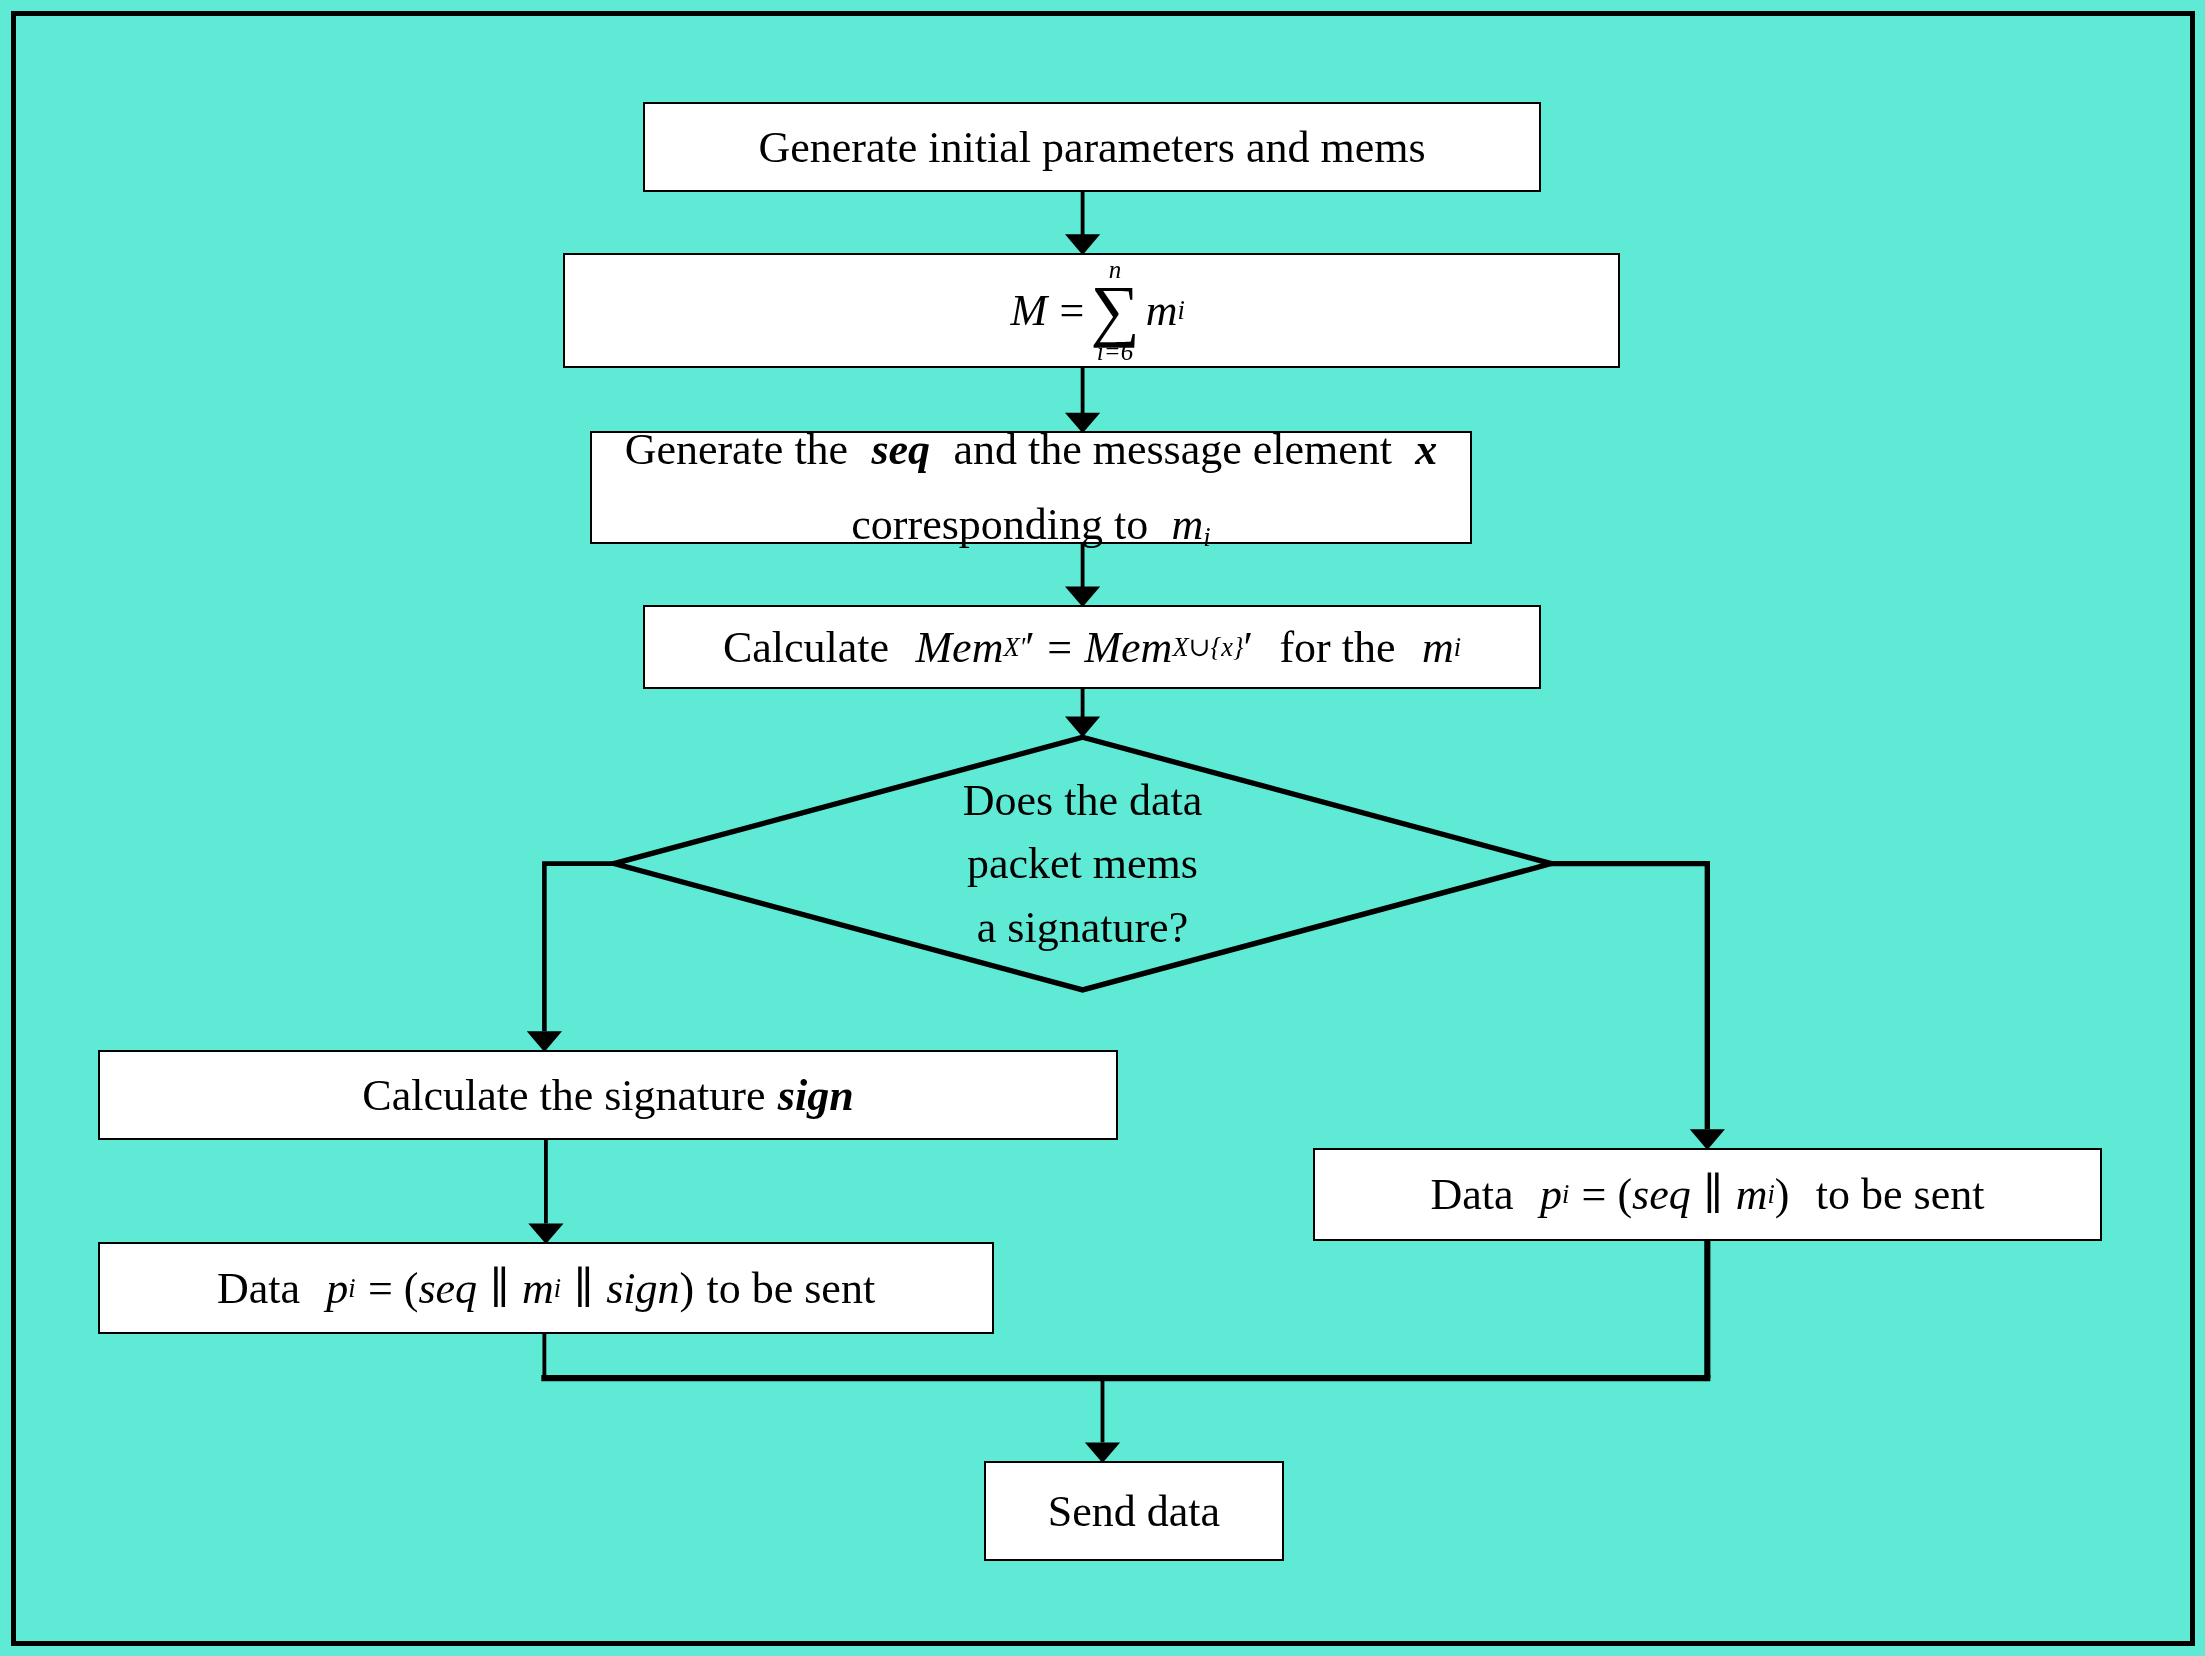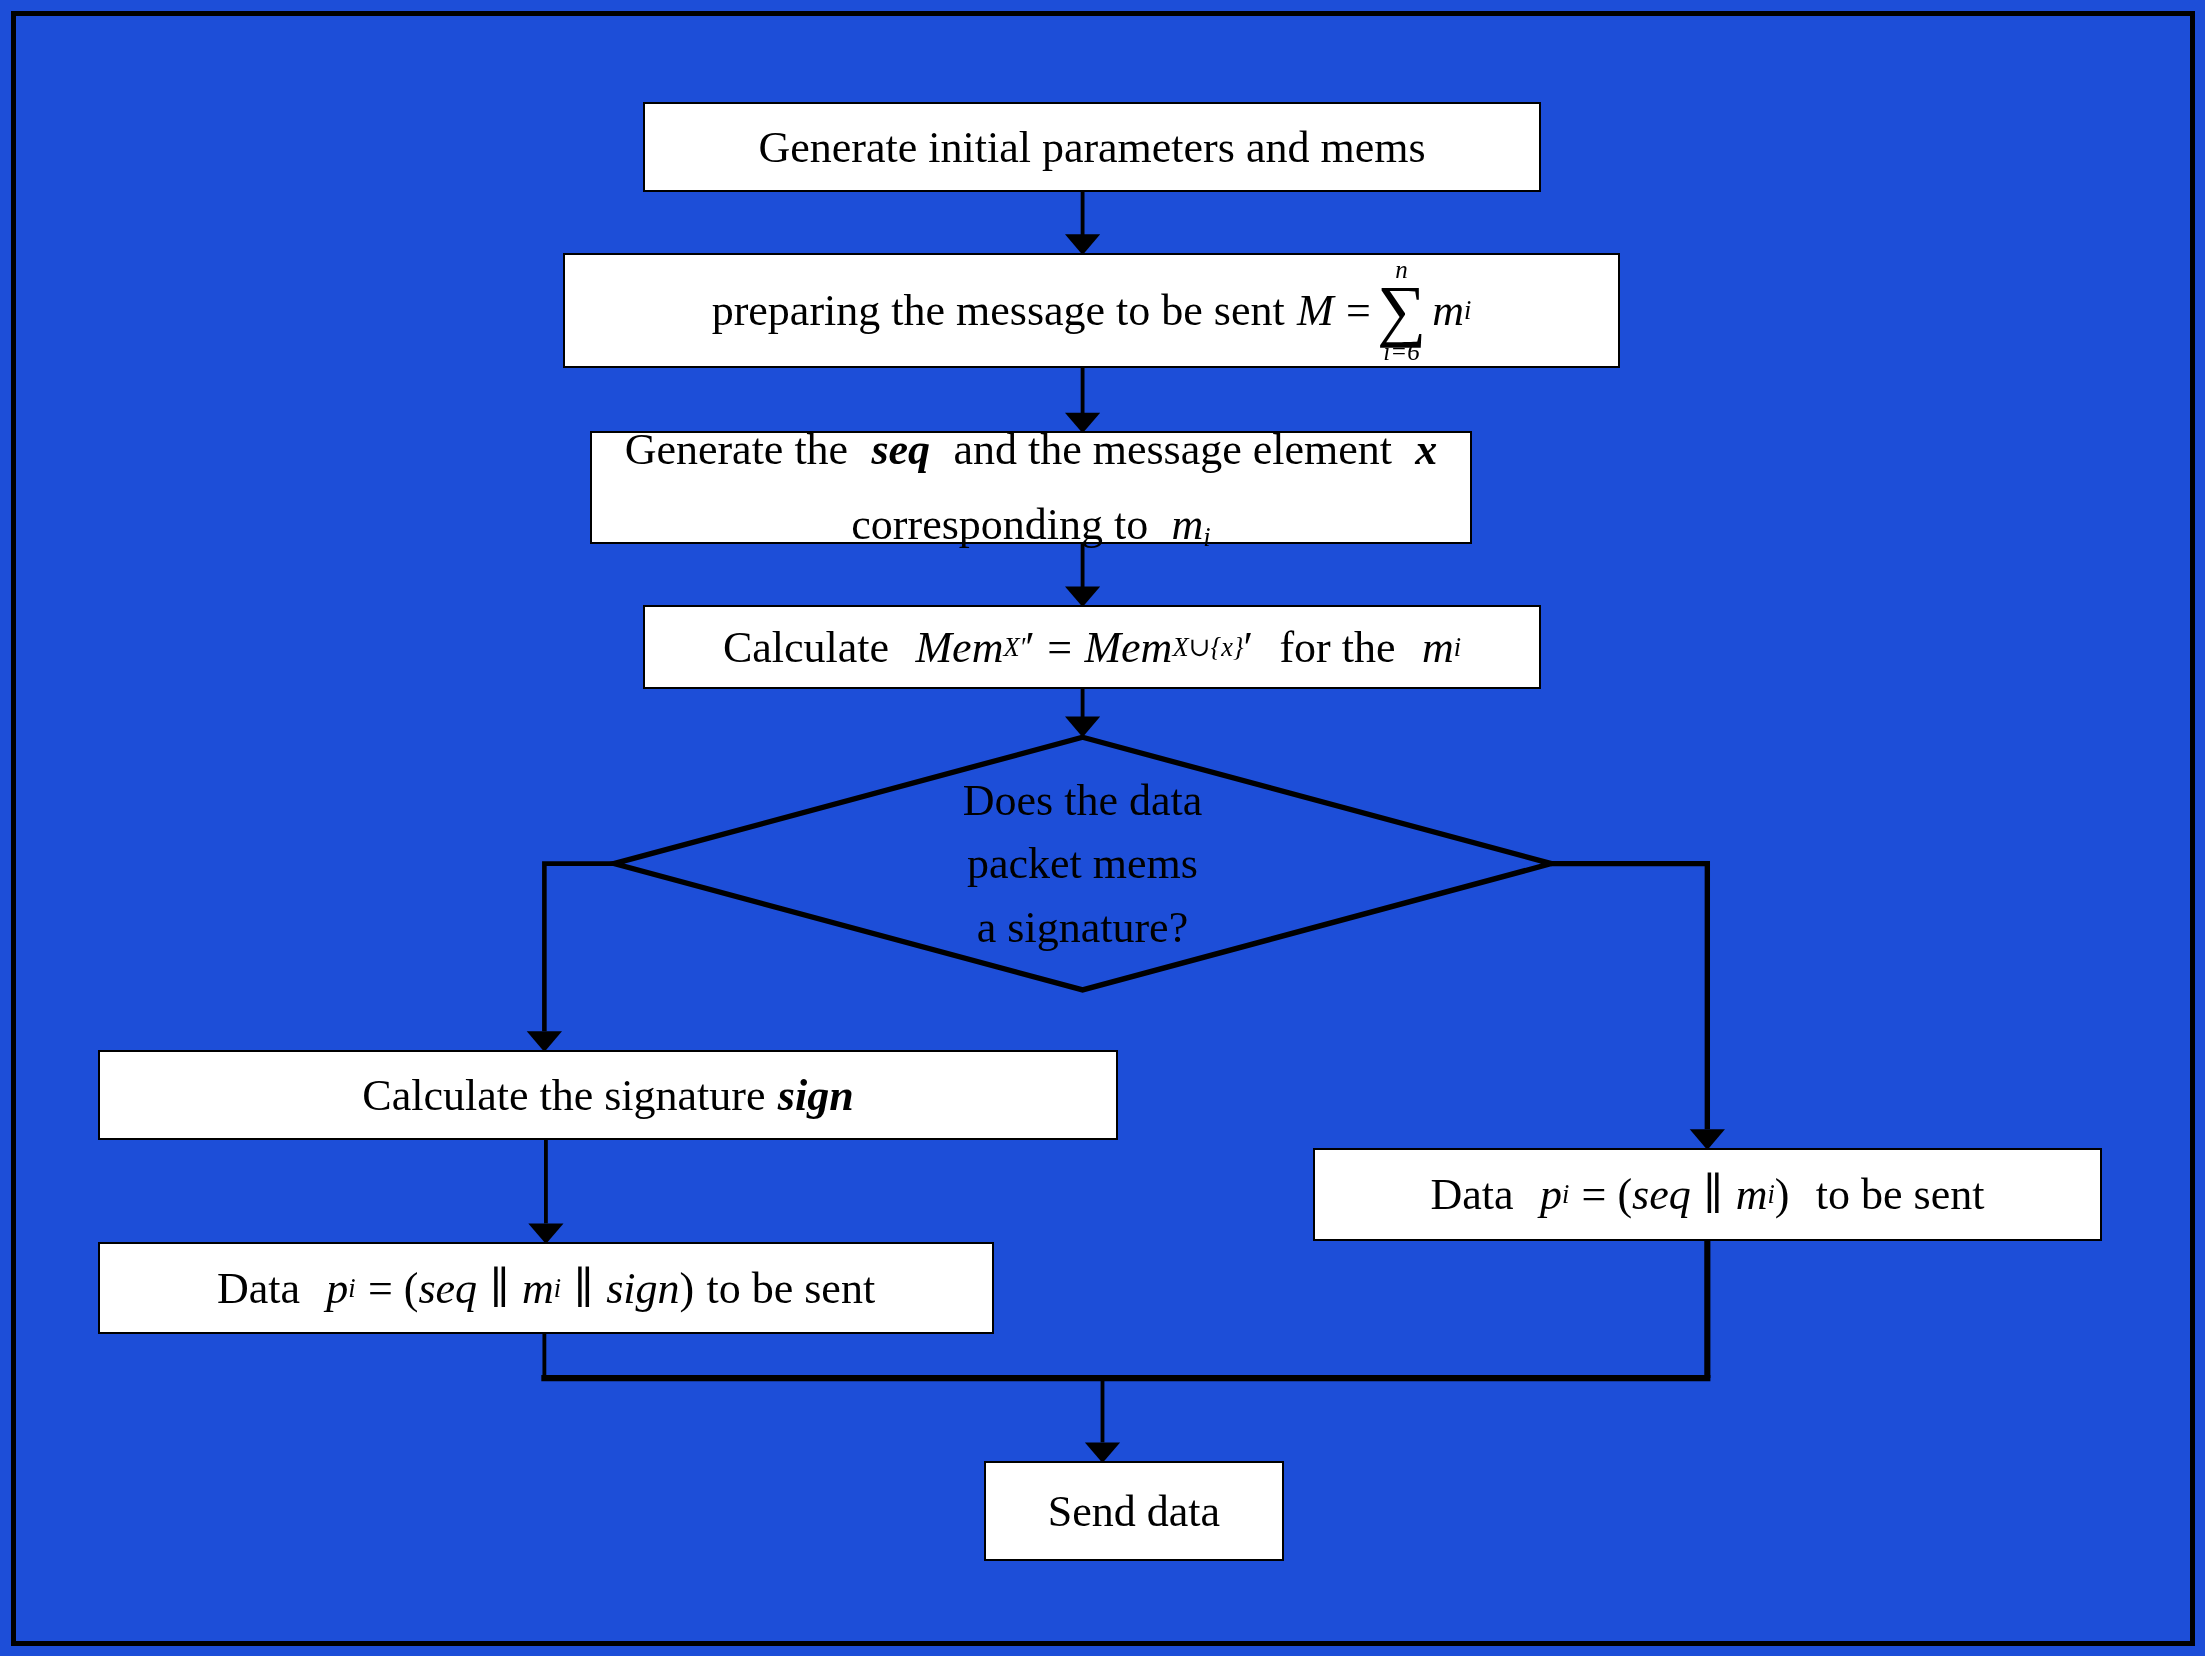--- a/index.html
+++ b/index.html
@@ -1,20 +1,20 @@
 <!DOCTYPE html>
 <html style="font-size:12.3px"><head>
 <meta charset="utf-8">
 <style>
   html, body { margin: 0; padding: 0; background: #ffffff; }
   .canvas {
     position: relative;
     width: 2205px;
     height: 1656px;
-    background: #1d4ed8;
+    background: #5eead4;
     color: #000000;
     font-family: "Liberation Serif", "DejaVu Serif", "DejaVu Sans", serif;
     overflow: hidden;
   }
   .frame {
     position: absolute;
     left: 10.7px; top: 10.7px;
     width: 2184px; height: 1635px;
     border: 5.4px solid #000000;
     box-sizing: border-box;
@@ -110,21 +110,20 @@
 
     <line class="ln mid" x1="1440" y1="1800" x2="1440" y2="1884"></line>
     <polygon class="head" points="1417,1884 1463,1884 1440,1911"></polygon>
   </svg>
 
   <div class="node" id="box1">
     <span>Generate initial parameters and mems</span>
   </div>
 
   <div class="node" id="box2">
-    <span>preparing the message to be sent</span>
     <span class="it g">M</span>
     <span class="g">=</span>
     <span class="sum-col">
       <span>n</span>
       <span class="sigma">∑</span>
       <span>i=6</span>
     </span>
     <span class="it">m</span>
       <span class="sb">i</span>
   </div>

